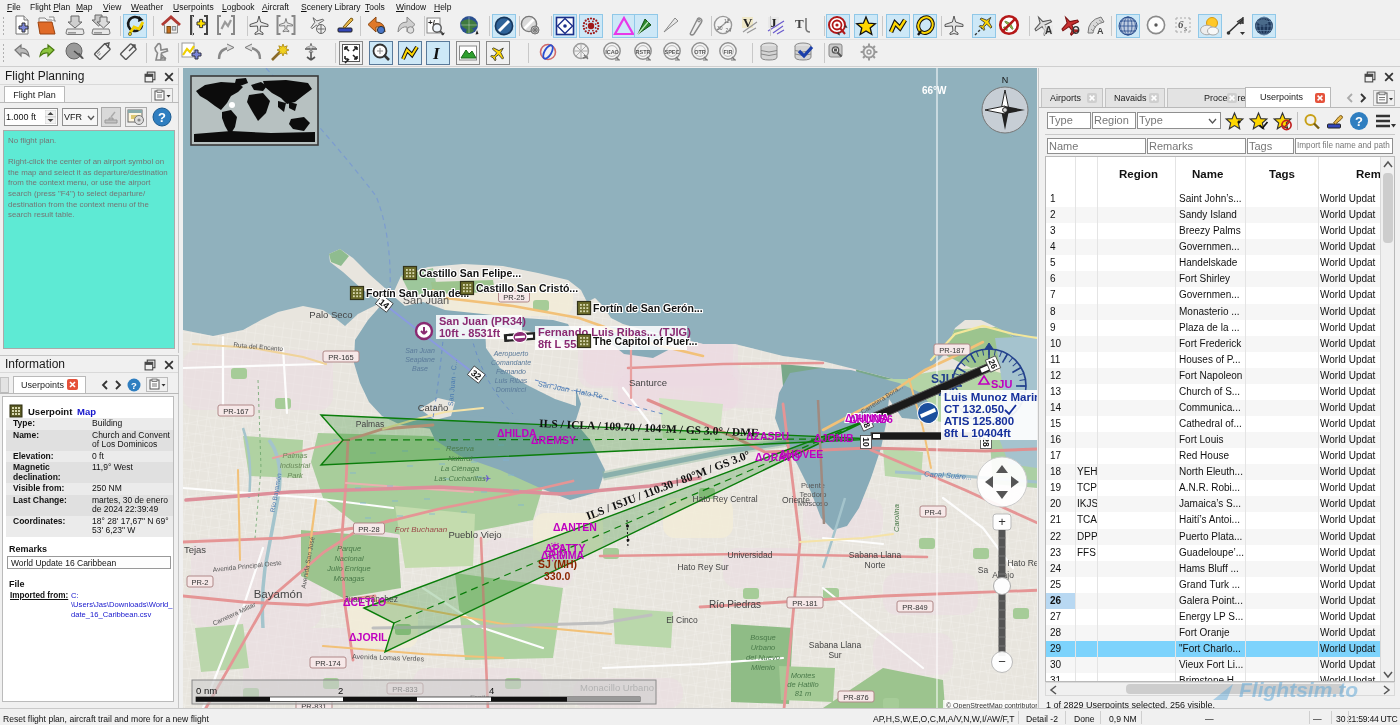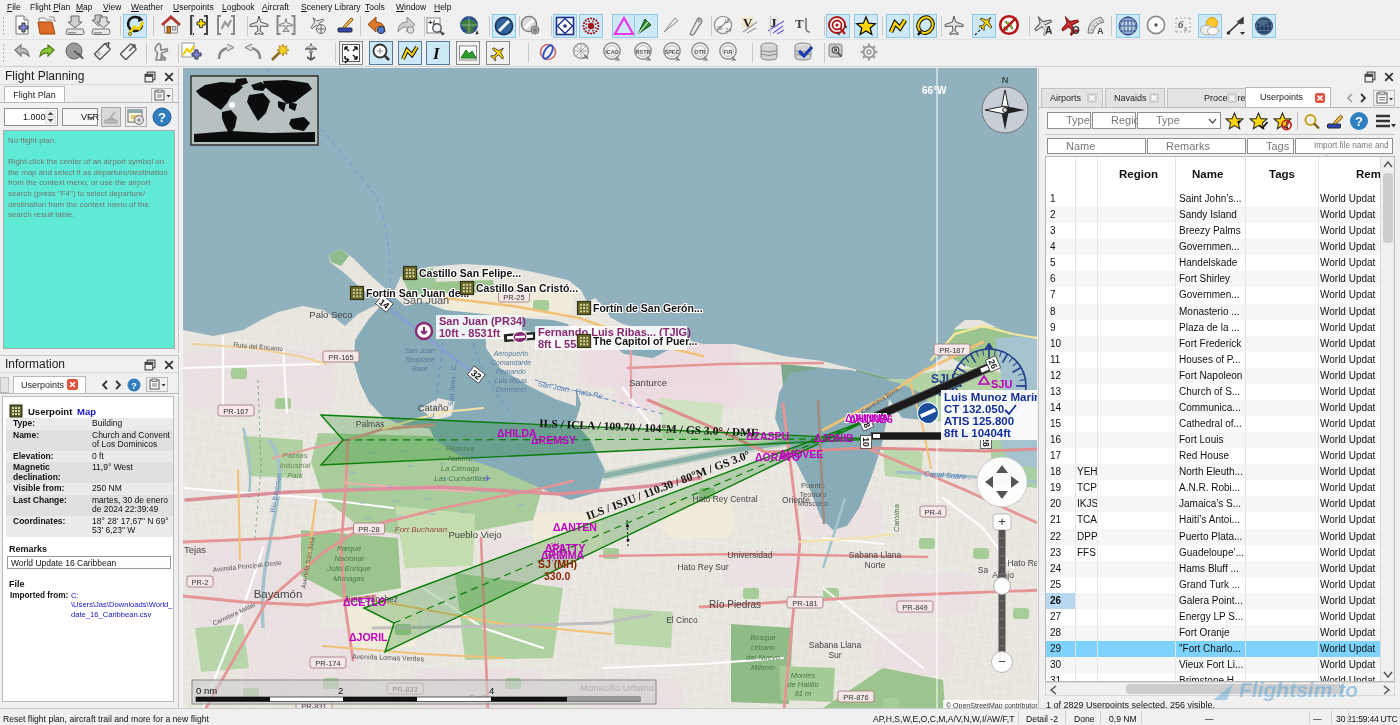--- a/index.html
+++ b/index.html
@@ -12,21 +12,21 @@
 .ic{position:absolute;width:24px;height:24px;}
 .ic.hl{background:#cde8f7;border:1px solid #90c8e8;}
 .tbsep{position:absolute;top:3px;width:1px;height:20px;background:#c8c8c8;}
 .dots{position:absolute;top:3px;width:3px;height:20px;background-image:radial-gradient(circle,#b0b0b0 1px,transparent 1px);background-size:3px 4px;}
 .dock{position:absolute;background:#f0f0f0;}
 .dtitle{position:absolute;left:0;top:0;width:100%;height:17px;font-size:12px;color:#1a1a1a;padding-left:5px;background:#f0f0f0;border-bottom:1px solid #d9d9d9;}
 .dbtn{position:absolute;top:2px;width:12px;height:12px;}
 .tab{position:absolute;font-size:11px;color:#222;text-align:center;}
 .tab.on{background:#ffffff;border:1px solid #b9b9b9;border-bottom:none;}
 .tab.off{background:#e3e3e3;border:1px solid #c3c3c3;border-bottom:1px solid #b9b9b9;}
-.inp{position:absolute;background:#fff;border:1px solid #8f8f8f;font-size:11px;color:#777;padding-left:18px;}
+.inp{position:absolute;background:#fff;border:1px solid #8f8f8f;font-size:11px;color:#777;padding-left:1px;}
 .btn{position:absolute;background:#eeeeee;border:1px solid #aaa;}
 svg{display:block;}
 </style></head>
 <body>
 
 <div id="menubar">
 <span style="left:7px"><u>F</u>ile</span>
 <span style="left:30px">Flight <u>P</u>lan</span>
 <span style="left:76px"><u>M</u>ap</span>
 <span style="left:103px"><u>V</u>iew</span>
@@ -763,21 +763,21 @@
         <div style="position:absolute;left:86px;top:9.5px;">de 2024 22:39:49</div>
       </div>
 <div style="position:absolute;left:3px;top:118.5px;width:169px;height:21px;background:#ebebeb;font-size:8.5px;color:#111;">
         <div style="position:absolute;left:7px;top:0px;font-weight:bold;">Coordinates:</div>
         <div style="position:absolute;left:86px;top:0px;">18° 28' 17,67" N 69°</div>
         <div style="position:absolute;left:86px;top:9.5px;">53' 6,23" W</div>
       </div>
 <div style="position:absolute;left:6px;top:147px;font-size:9px;font-weight:bold;color:#111;">Remarks</div>
 <div style="position:absolute;left:4px;top:159px;width:164px;height:13px;border:1px solid #999;background:#fdfdfd;font-size:8.5px;color:#111;padding-left:3px;line-height:12px;">World Update 16 Caribbean</div>
 <div style="position:absolute;left:6px;top:182px;font-size:9px;font-weight:bold;color:#111;">File</div>
-<div style="position:absolute;left:7px;top:194px;font-size:8.2px;font-weight:bold;color:#111;">Imported from:</div>
+<div style="position:absolute;left:7px;top:194px;font-size:8.2px;font-weight:bold;color:#111;text-decoration:underline;">Imported from:</div>
 <div style="position:absolute;left:68px;top:194px;width:108px;font-size:7.6px;color:#1414cc;line-height:9.4px;white-space:nowrap;">C:<br>\Users\Jas\Downloads\World_Up<br>date_16_Caribbean.csv</div>
  </div>
 </div>
 <div style="position:absolute;left:183px;top:68px;width:854px;height:640px;overflow:hidden;">
     <svg width="854" height="640" viewBox="0 0 854 640" font-family="Liberation Sans,sans-serif">
       <rect width="854" height="640" fill="#90b1bd"></rect>
       <path d="M0,262 L30,268 L60,262 L78,252 L95,244 L120,238 L140,242 L152,250
  L162,258 L175,246 L195,236 L208,230 L218,208 L245,199 L280,196 L320,198 L355,205 L385,212 L398,222
  L404,234 L412,230 L420,238 L428,250 L440,256 L460,262 L490,269 L520,276 L552,276
  L600,288 L639,293 L683,304 L710,311 L726,311 L745,302 L762,286 L772,260 L782,252 L798,252 L815,260 L832,270 L854,272

